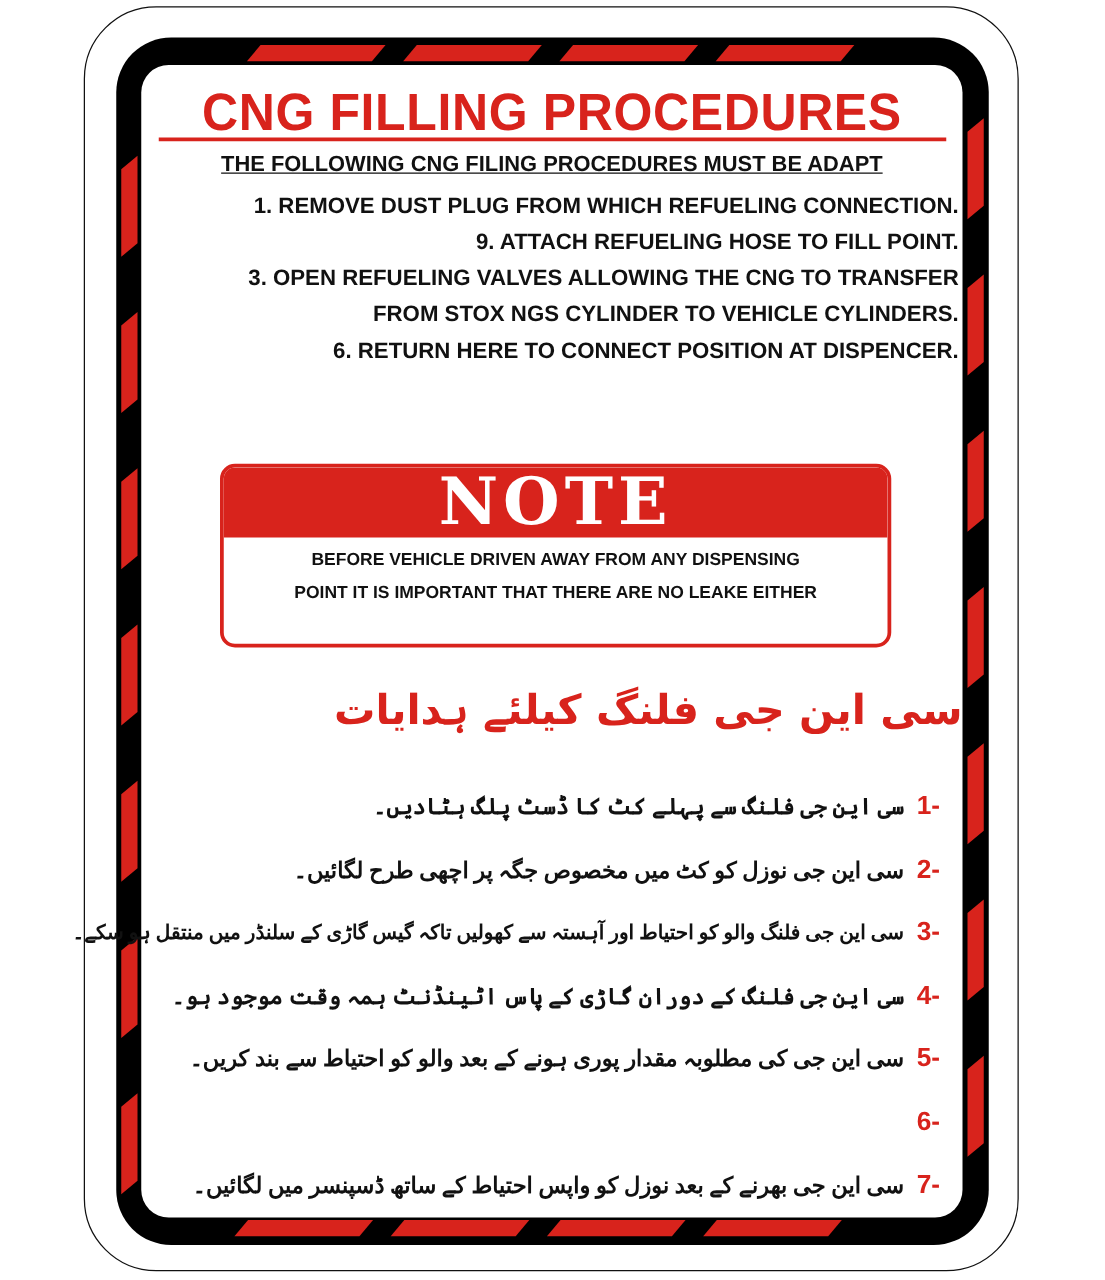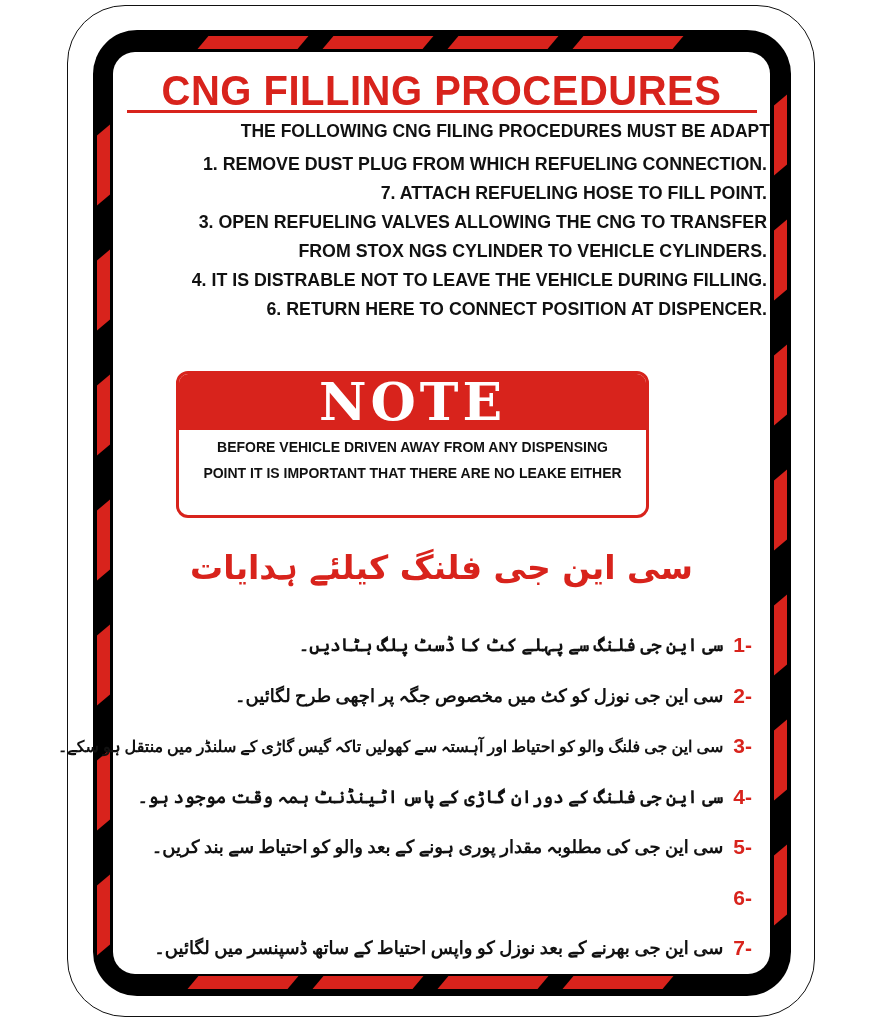--- a/index.html
+++ b/index.html
@@ -26,49 +26,49 @@
 
   .title {
     position:absolute; left:0; top:16px; width:100%; text-align:center;
     color:#d8231c; font-weight:bold; font-size:40px; letter-spacing:0.5px;
     transform:scaleY(1.05);
   }
   .title-rule {
     position:absolute; left:14px; top:58px; width:630px; height:3px; background:#d8231c;
   }
   .subtitle {
-    position:absolute; left:0; top:69px; width:100%; text-align:right;
-    font-weight:bold; font-size:17.5px; color:#111;
+    position:absolute; left:0; top:69px; width:100%; text-align:center;
+    font-weight:bold; font-size:17.5px; color:#111;text-decoration:underline;
   }
   .steps { position:absolute; left:14px; top:98px; width:640px;text-align:right; }
   .step {
     font-weight:bold; font-size:17.8px; color:#111; line-height:29px; white-space:nowrap;
   }
 
   .note-box {
-    position:absolute; left:63px; top:319px; width:473px; height:147px;
+    position:absolute; left:63px; top:319px; width:537px; height:147px;
     border:3px solid #d8231c; border-radius:12px; box-sizing:border-box; background:#fff;
     overflow:hidden;
   }
   .note-header {
     position:absolute; left:0; top:0; width:100%; height:56px; background:#d8231c;
     border-bottom-left-radius:0;
   }
   .note-title {
     position:absolute; left:0; top:2px; width:100%; text-align:center; color:#fff;
     font-family:"DejaVu Serif", "Liberation Serif", serif; font-weight:bold;
     font-size:52px; letter-spacing:4px; line-height:52px;
   }
   .note-body {
     position:absolute; left:0; top:60px; width:100%; text-align:center;
     font-weight:bold; font-size:14px; color:#111; line-height:26px;
   }
 
   .urdu-title {
-    position:absolute; left:0; top:496px; width:100%; text-align:center; direction:rtl;
+    position:absolute; left:0; top:496px; width:100%; direction:rtl;
     color:#d8231c; font-size:33px; font-weight:bold;
     font-family:"DejaVu Sans", sans-serif;
   }
   .urdu-list { position:absolute; right:18px; top:568px; width:620px; }
   .urdu-item {
     direction:rtl; height:50.5px; display:flex; align-items:center; white-space:nowrap;
   }
   .urdu-num {
     color:#d8231c; font-weight:bold; font-size:21px; margin-left:10px; direction:ltr;
     font-family:"Liberation Sans", sans-serif;
@@ -112,24 +112,23 @@
   <div class="dash v" style="left:681px;top:820px;"></div>
 </div>
 
 <div class="content">
   <div class="title">CNG FILLING PROCEDURES</div>
   <div class="title-rule"></div>
   <div class="subtitle">THE FOLLOWING CNG FILING PROCEDURES MUST BE ADAPT</div>
 
   <div class="steps">
     <div class="step">1. REMOVE DUST PLUG FROM WHICH REFUELING CONNECTION.</div>
-    <div class="step">7. ATTACH REFUELING HOSE TO FILL POINT.</div>
+    <div class="step">9. ATTACH REFUELING HOSE TO FILL POINT.</div>
     <div class="step">3. OPEN REFUELING VALVES ALLOWING THE CNG TO TRANSFER</div>
     <div class="step">FROM STOX NGS CYLINDER TO VEHICLE CYLINDERS.</div>
-    <div class="step">4. IT IS DISTRABLE NOT TO LEAVE THE VEHICLE DURING FILLING.</div>
     <div class="step">6. RETURN HERE TO CONNECT POSITION AT DISPENCER.</div>
   </div>
 
   <div class="note-box">
     <div class="note-header">
       <div class="note-title">NOTE</div>
     </div>
     <div class="note-body">
       <div>BEFORE VEHICLE DRIVEN AWAY FROM ANY DISPENSING</div>
       <div>POINT IT IS IMPORTANT THAT THERE ARE NO LEAKE EITHER</div>

